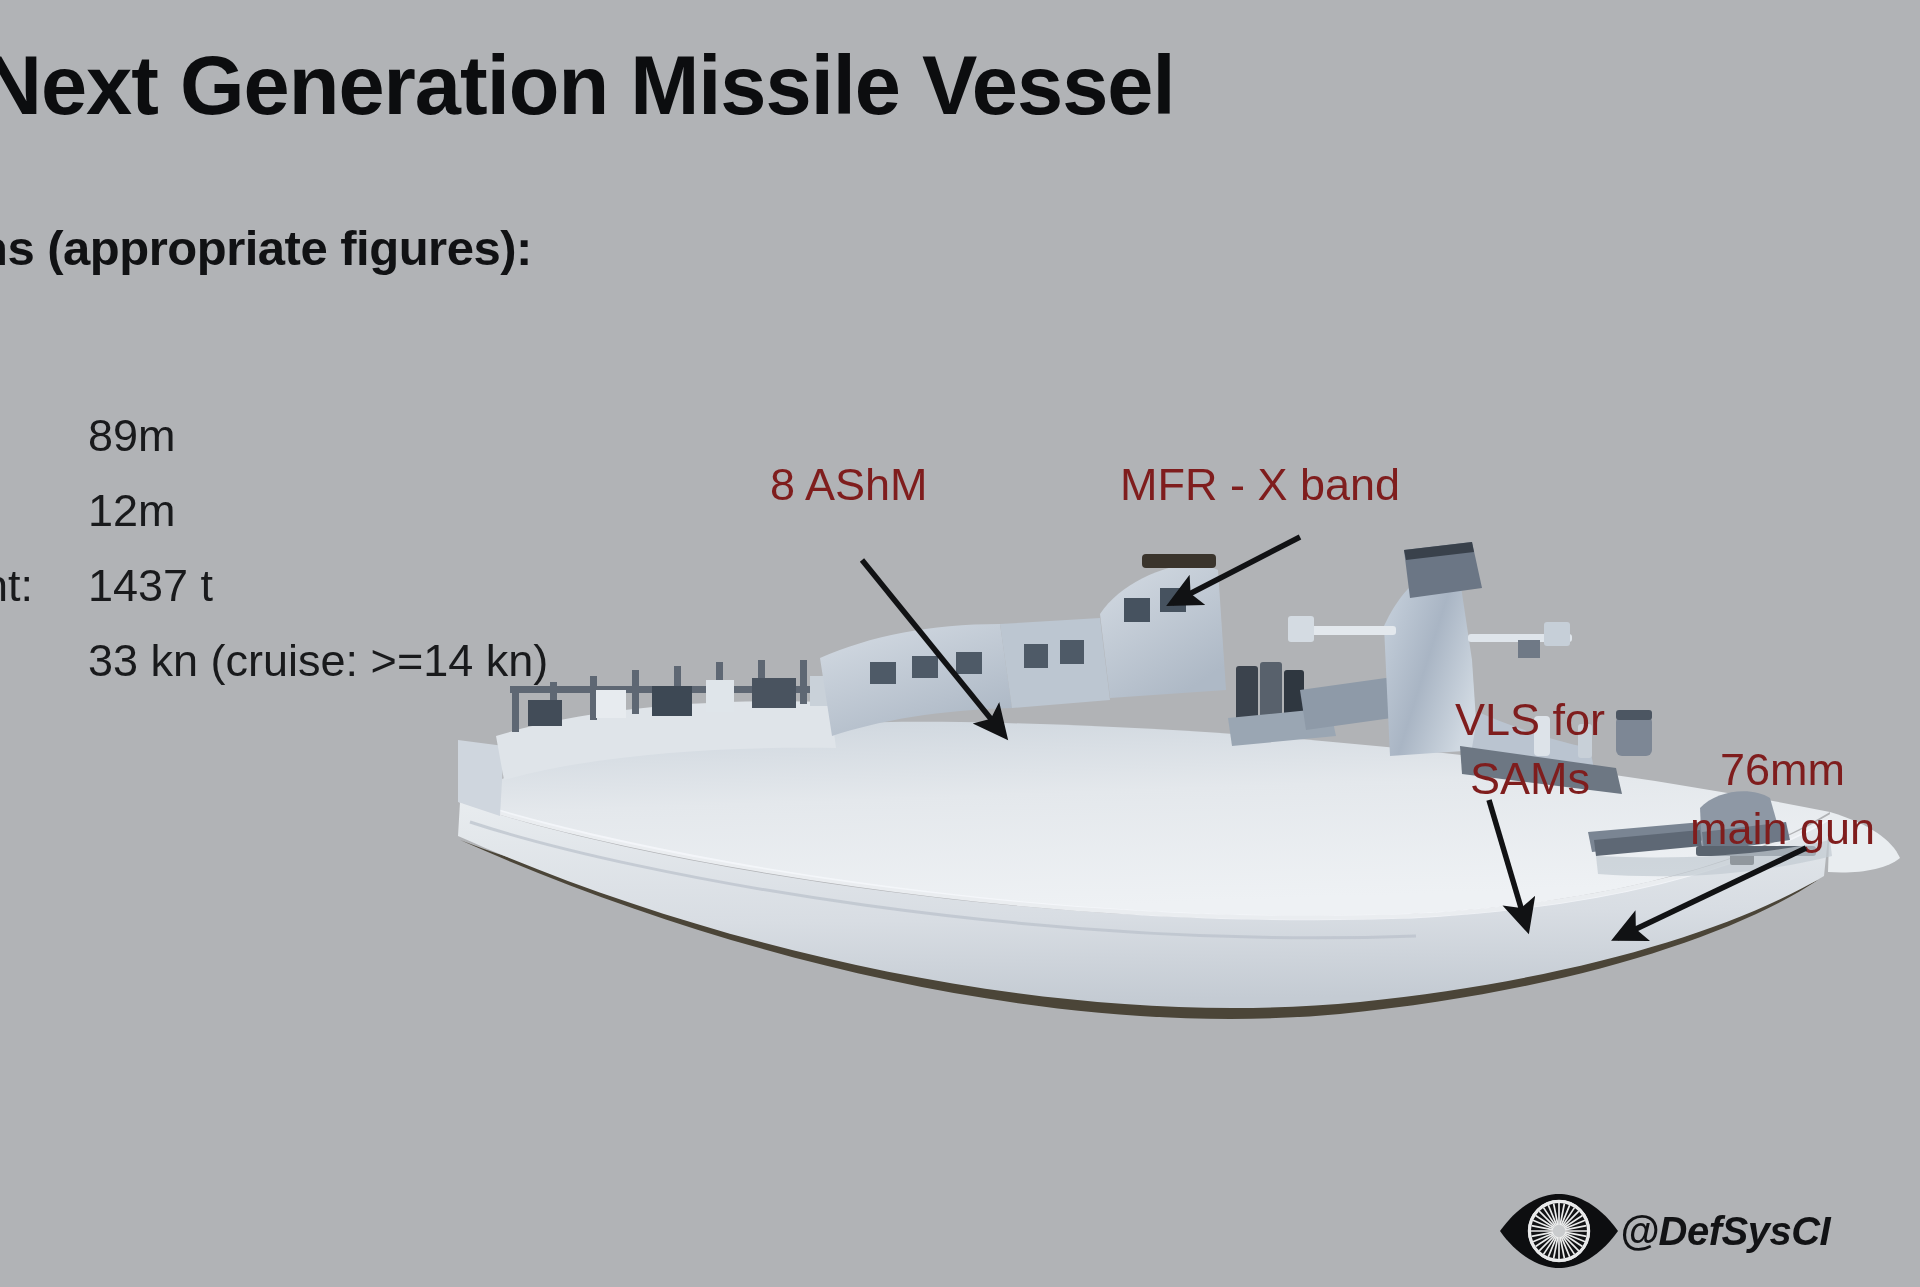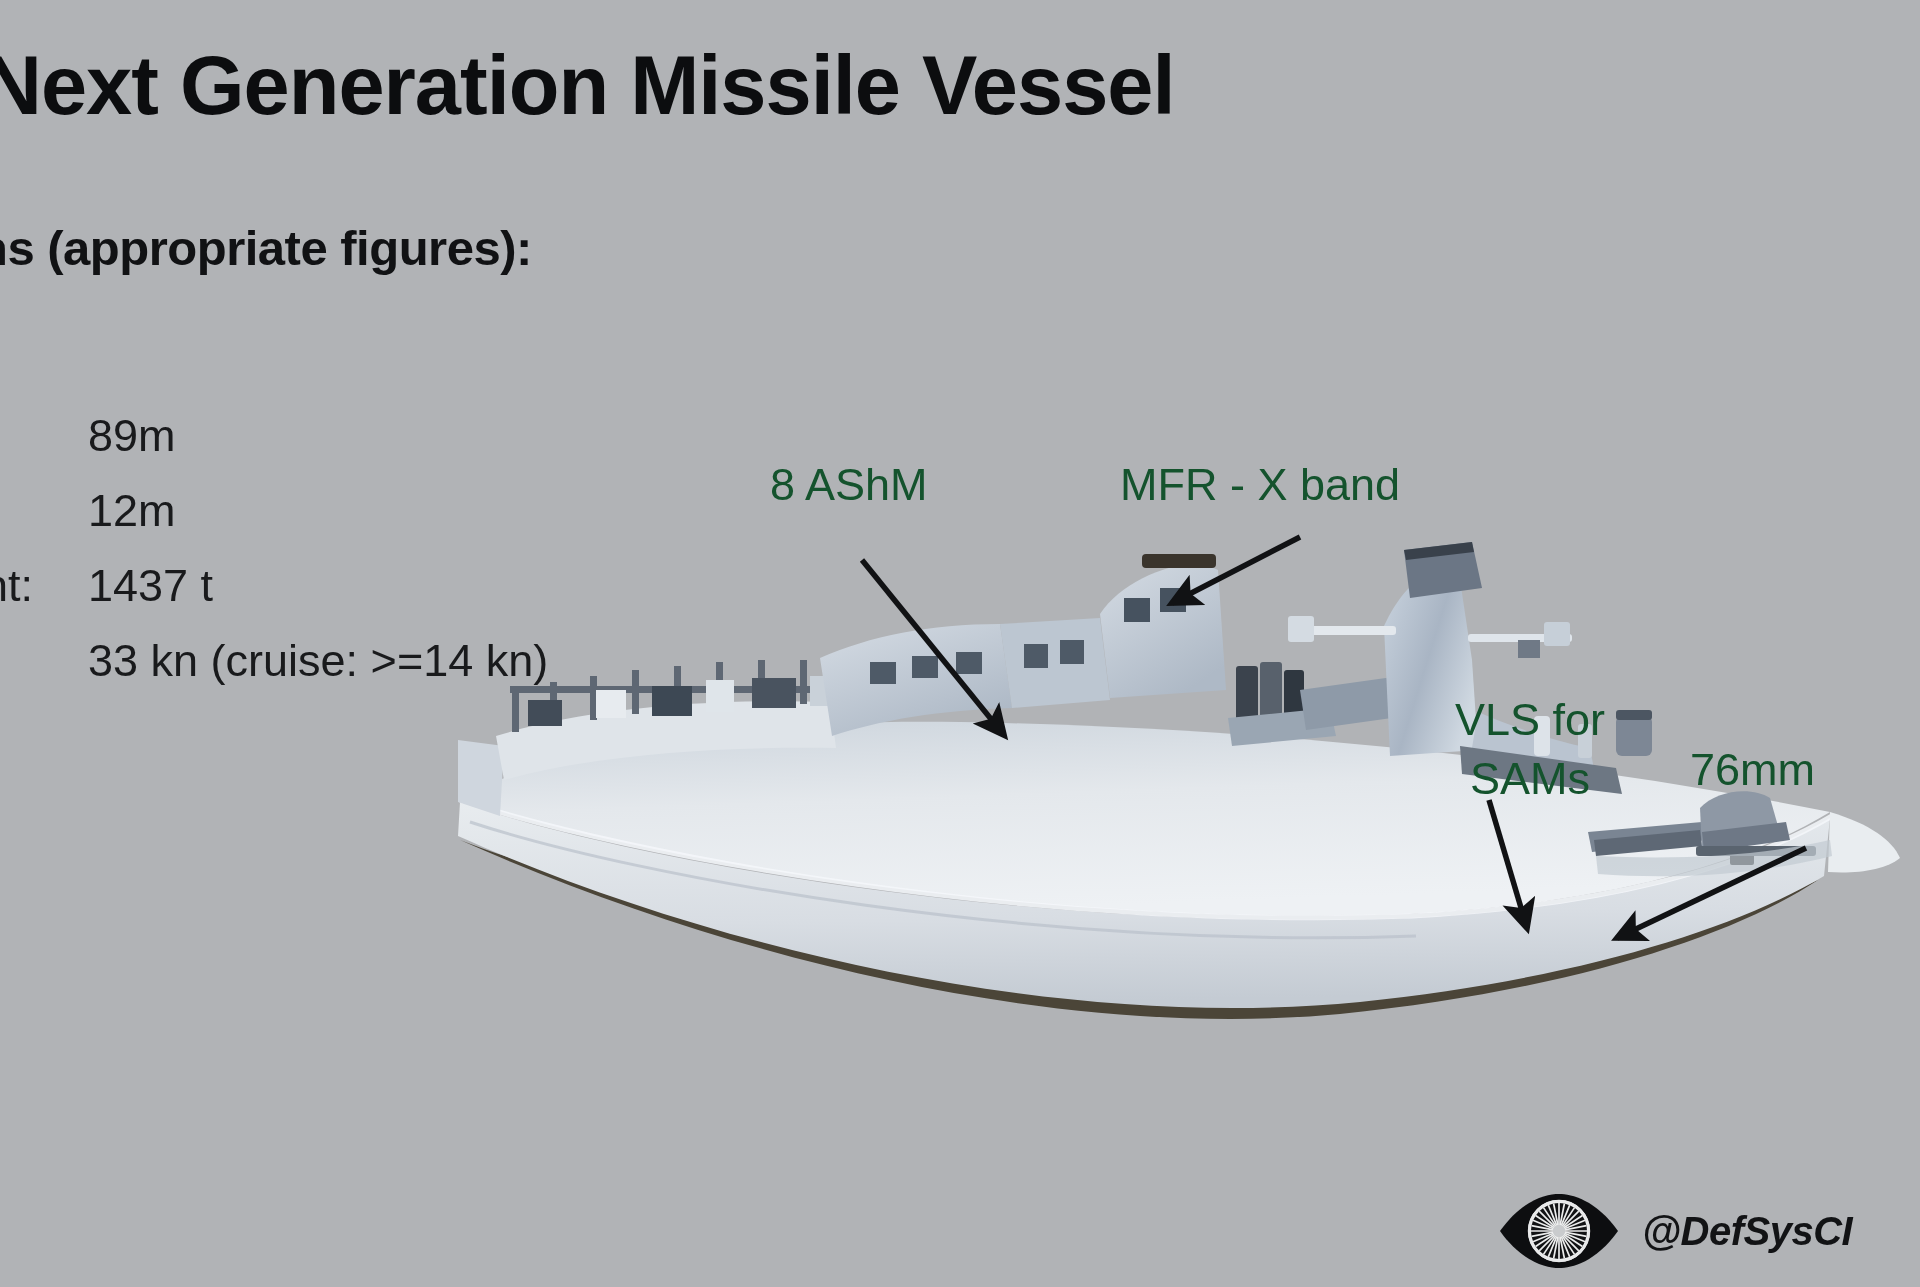--- a/index.html
+++ b/index.html
@@ -41,33 +41,33 @@
   .spec-row.wide .spec-value{left:88px;}
 
   
   #ship{position:absolute;left:400px;top:540px;width:1520px;height:610px;}
   #ship svg{display:block;width:100%;height:100%;}
 
   
   .callout{
     position:absolute;
     font-size:45px;line-height:1.32;
-    color:#14532d;text-align:center;white-space:nowrap;
+    color:#7f1d1d;text-align:center;white-space:nowrap;
   }
   #callout-ashm{left:770px;top:455px;}
   #callout-mfr{left:1092px;top:455px;margin-left:28px;}
   #callout-vls{left:1455px;top:690px;}
   #callout-gun{left:1690px;top:740px;text-align:center;}
 
   #arrows{position:absolute;inset:0;pointer-events:none;}
 
   
   #watermark{
     position:absolute;left:1498px;top:1192px;
-    display:flex;align-items:center;gap:22px;
+    display:flex;align-items:center;
   }
   #eye-logo{width:122px;height:78px;display:block;}
   #handle{
     font-size:40px;font-weight:700;font-style:italic;
     letter-spacing:-0.5px;color:#121315;white-space:nowrap;
   }
 </style>
 </head>
 <body>
 
@@ -230,20 +230,21 @@
     <div>MFR - X band</div>
   </div>
 
   <div class="callout" id="callout-vls">
     <div>VLS for</div>
     <div>SAMs</div>
   </div>
 
   <div class="callout" id="callout-gun">
     <div>76mm</div>
+    <div>main gun</div>
   </div>
 
   <svg id="arrows" viewBox="0 0 1920 1287">
     <defs>
       <marker id="ah" markerWidth="7" markerHeight="7" refX="5.2" refY="3.1" orient="auto" markerUnits="strokeWidth">
         <path d="M0,0 L6.4,3.1 L0,6.2 L1.4,3.1 Z" fill="#111214"></path>
       </marker>
     </defs>
     <line x1="862" y1="560" x2="1004" y2="735" stroke="#111214" stroke-width="5.5" marker-end="url(#ah)"></line>
     <line x1="1300" y1="537" x2="1172" y2="603" stroke="#111214" stroke-width="5.5" marker-end="url(#ah)"></line>

